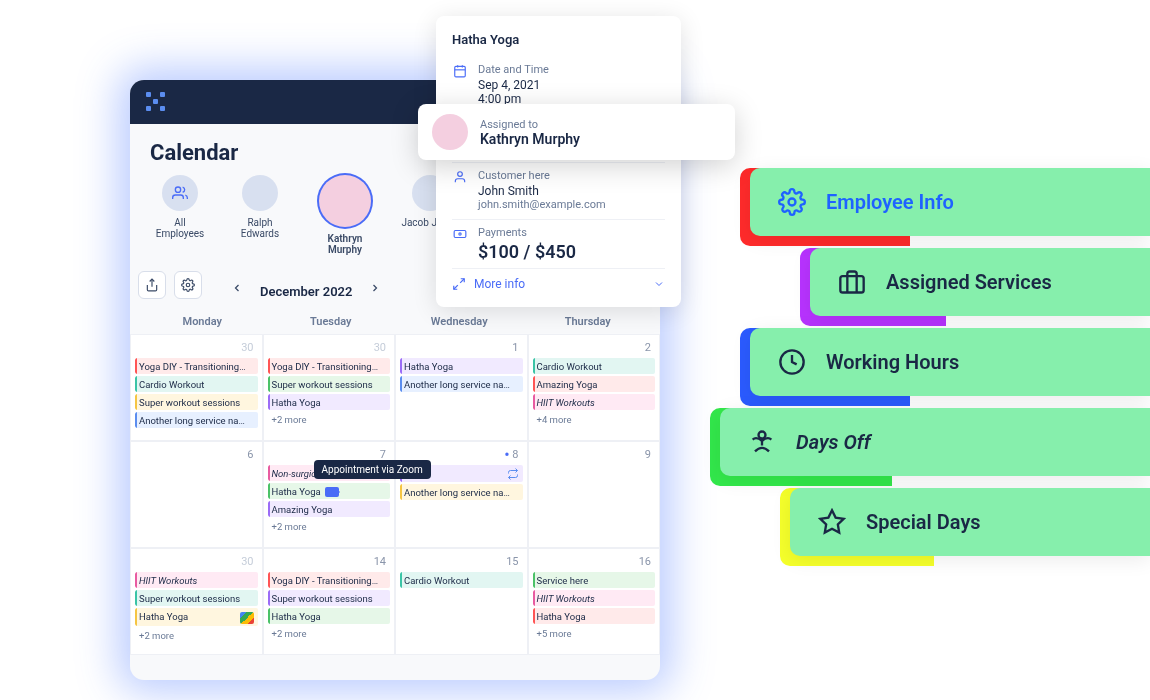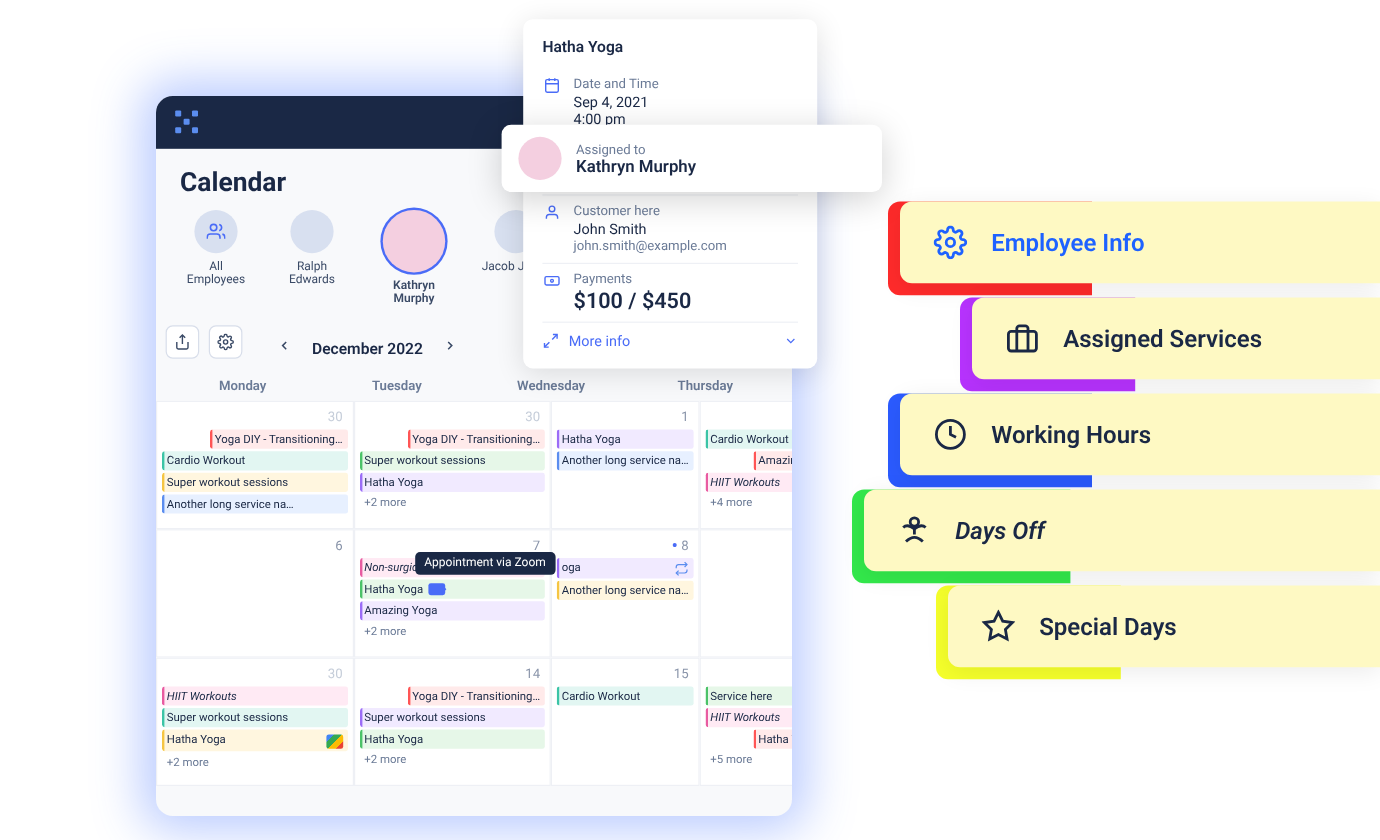--- a/index.html
+++ b/index.html
@@ -145,21 +145,21 @@
   position: relative;
   cursor: pointer;
 }
 .event::before {
   content: '';
   position: absolute;
   left: 0; top: 0; bottom: 0;
   width: 2px;
   border-radius: 2px 0 0 2px;
 }
-.ev-red { background: #ffeaea; margin-left: 40px; } .ev-red::before { background: #f55; }
+.ev-red { background: #ffeaea; } .ev-red::before { background: #f55; }
 .ev-teal { background: #e2f6f2; } .ev-teal::before { background: #3bc4a6; }
 .ev-yellow { background: #fff6df; } .ev-yellow::before { background: #f5c542; }
 .ev-blue { background: #e7f0ff; } .ev-blue::before { background: #5b8def; }
 .ev-green { background: #e6f7e8; } .ev-green::before { background: #4bc268; }
 .ev-purple { background: #f1eaff; } .ev-purple::before { background: #9b6cf7; }
 .ev-pink { background: #ffeaf4; font-style: italic; } .ev-pink::before { background: #e85ba1; }
 .more-link {
   font-size: 9.5px;
   color: #6a7a96;
   padding: 2px 4px;
@@ -273,21 +273,21 @@
 }
 .assigned-card .lbl { font-size: 11px; color: #6a7a96; }
 .assigned-card .nm { font-size: 14px; font-weight: 600; color: #1a2845; }
 
 .tabs {
   position: absolute;
   right: 0;
   top: 168px;
 }
 .tab {
-  background: #fef9c3;
+  background: #86efac;
   border-radius: 10px 0 0 10px;
   padding: 20px 28px;
   display: flex;
   align-items: center;
   gap: 20px;
   font-size: 20px;
   font-weight: 600;
   color: #1a2845;
   margin-bottom: 12px;
   box-shadow: 0 4px 20px rgba(0,0,0,0.08);

